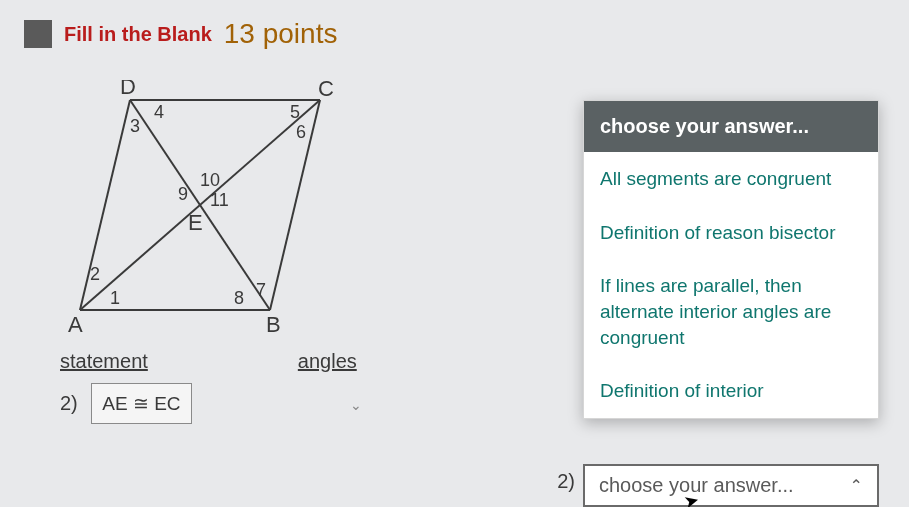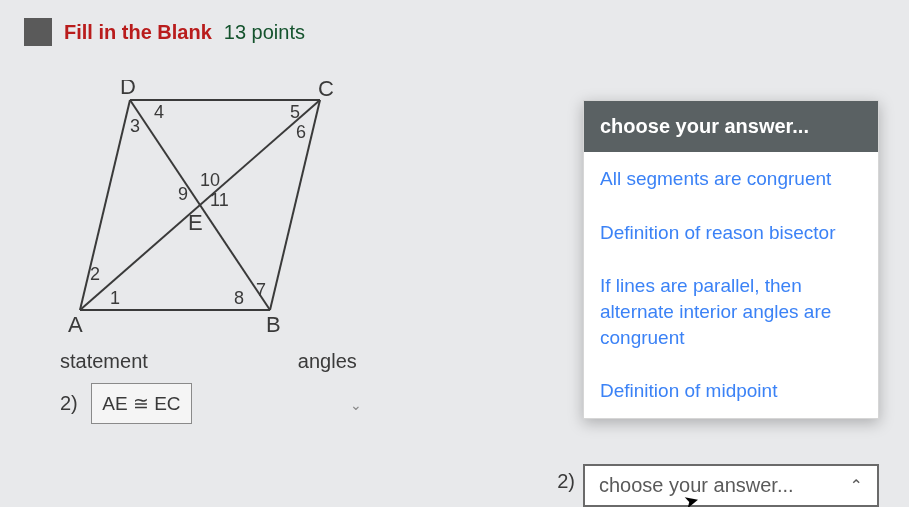--- a/index.html
+++ b/index.html
@@ -22,38 +22,38 @@
     align-items: center;
     gap: 12px;
     margin-bottom: 20px;
   }
   .header-square {
     width: 28px;
     height: 28px;
     background: #5a5a5a;
   }
   .header-title { font-weight: 700; font-size: 20px; color: #b91c1c; }
-  .header-points { font-weight: 400; font-size: 20px; color: #14532d; }
+  .header-points { font-weight: 400; font-size: 28px; color: #a16207; }
   .diagram {
     position: absolute;
     left: 60px;
     top: 80px;
   }
   .proof-area {
     position: absolute;
     left: 60px;
     top: 350px;
     font-size: 20px;
     color: #3a3a3a;
   }
   .proof-headers {
     display: flex;
     gap: 150px;
   }
-  .proof-headers span { }
+  .proof-headers span { text-decoration: underline; }
   .proof-row {
     display: flex;
     align-items: center;
     margin-top: 6px;
   }
   .proof-stmt { width: 290px; }
   .proof-reason { }
   .inline-select {
     display: inline-flex;
     align-items: center;
@@ -80,21 +80,21 @@
   .dropdown-header {
     background: #5a6163;
     color: #fff;
     font-weight: 700;
     font-size: 20px;
     padding: 14px 16px;
   }
   .dropdown-option {
     padding: 14px 16px;
     font-size: 19px;
-    color: #3b82f6;
+    color: #0f766e;
     line-height: 1.35;
     background: #fff;
   }
   .dropdown-current {
     position: absolute;
     right: 30px;
     top: 464px;
     width: 296px;
     border: 2px solid #6a6a6a;
     background: #fff;
@@ -183,21 +183,21 @@
         <span class="chevron-down">⌄</span>
       </div>
     </div>
   </div>
 
   <div class="dropdown-panel">
     <div class="dropdown-header">choose your answer...</div>
     <div class="dropdown-option">All segments are congruent</div>
     <div class="dropdown-option">Definition of reason bisector</div>
     <div class="dropdown-option">If lines are parallel, then alternate interior angles are congruent</div>
-    <div class="dropdown-option">Definition of midpoint</div>
+    <div class="dropdown-option">Definition of interior</div>
   </div>
 
   <div class="dropdown-current-label">2)</div>
   <div class="dropdown-current">
     <span>choose your answer...</span>
     <span class="chevron-up">⌃</span>
   </div>
 
   <div class="cursor" style="right:210px; top:490px;">➤</div>
 

